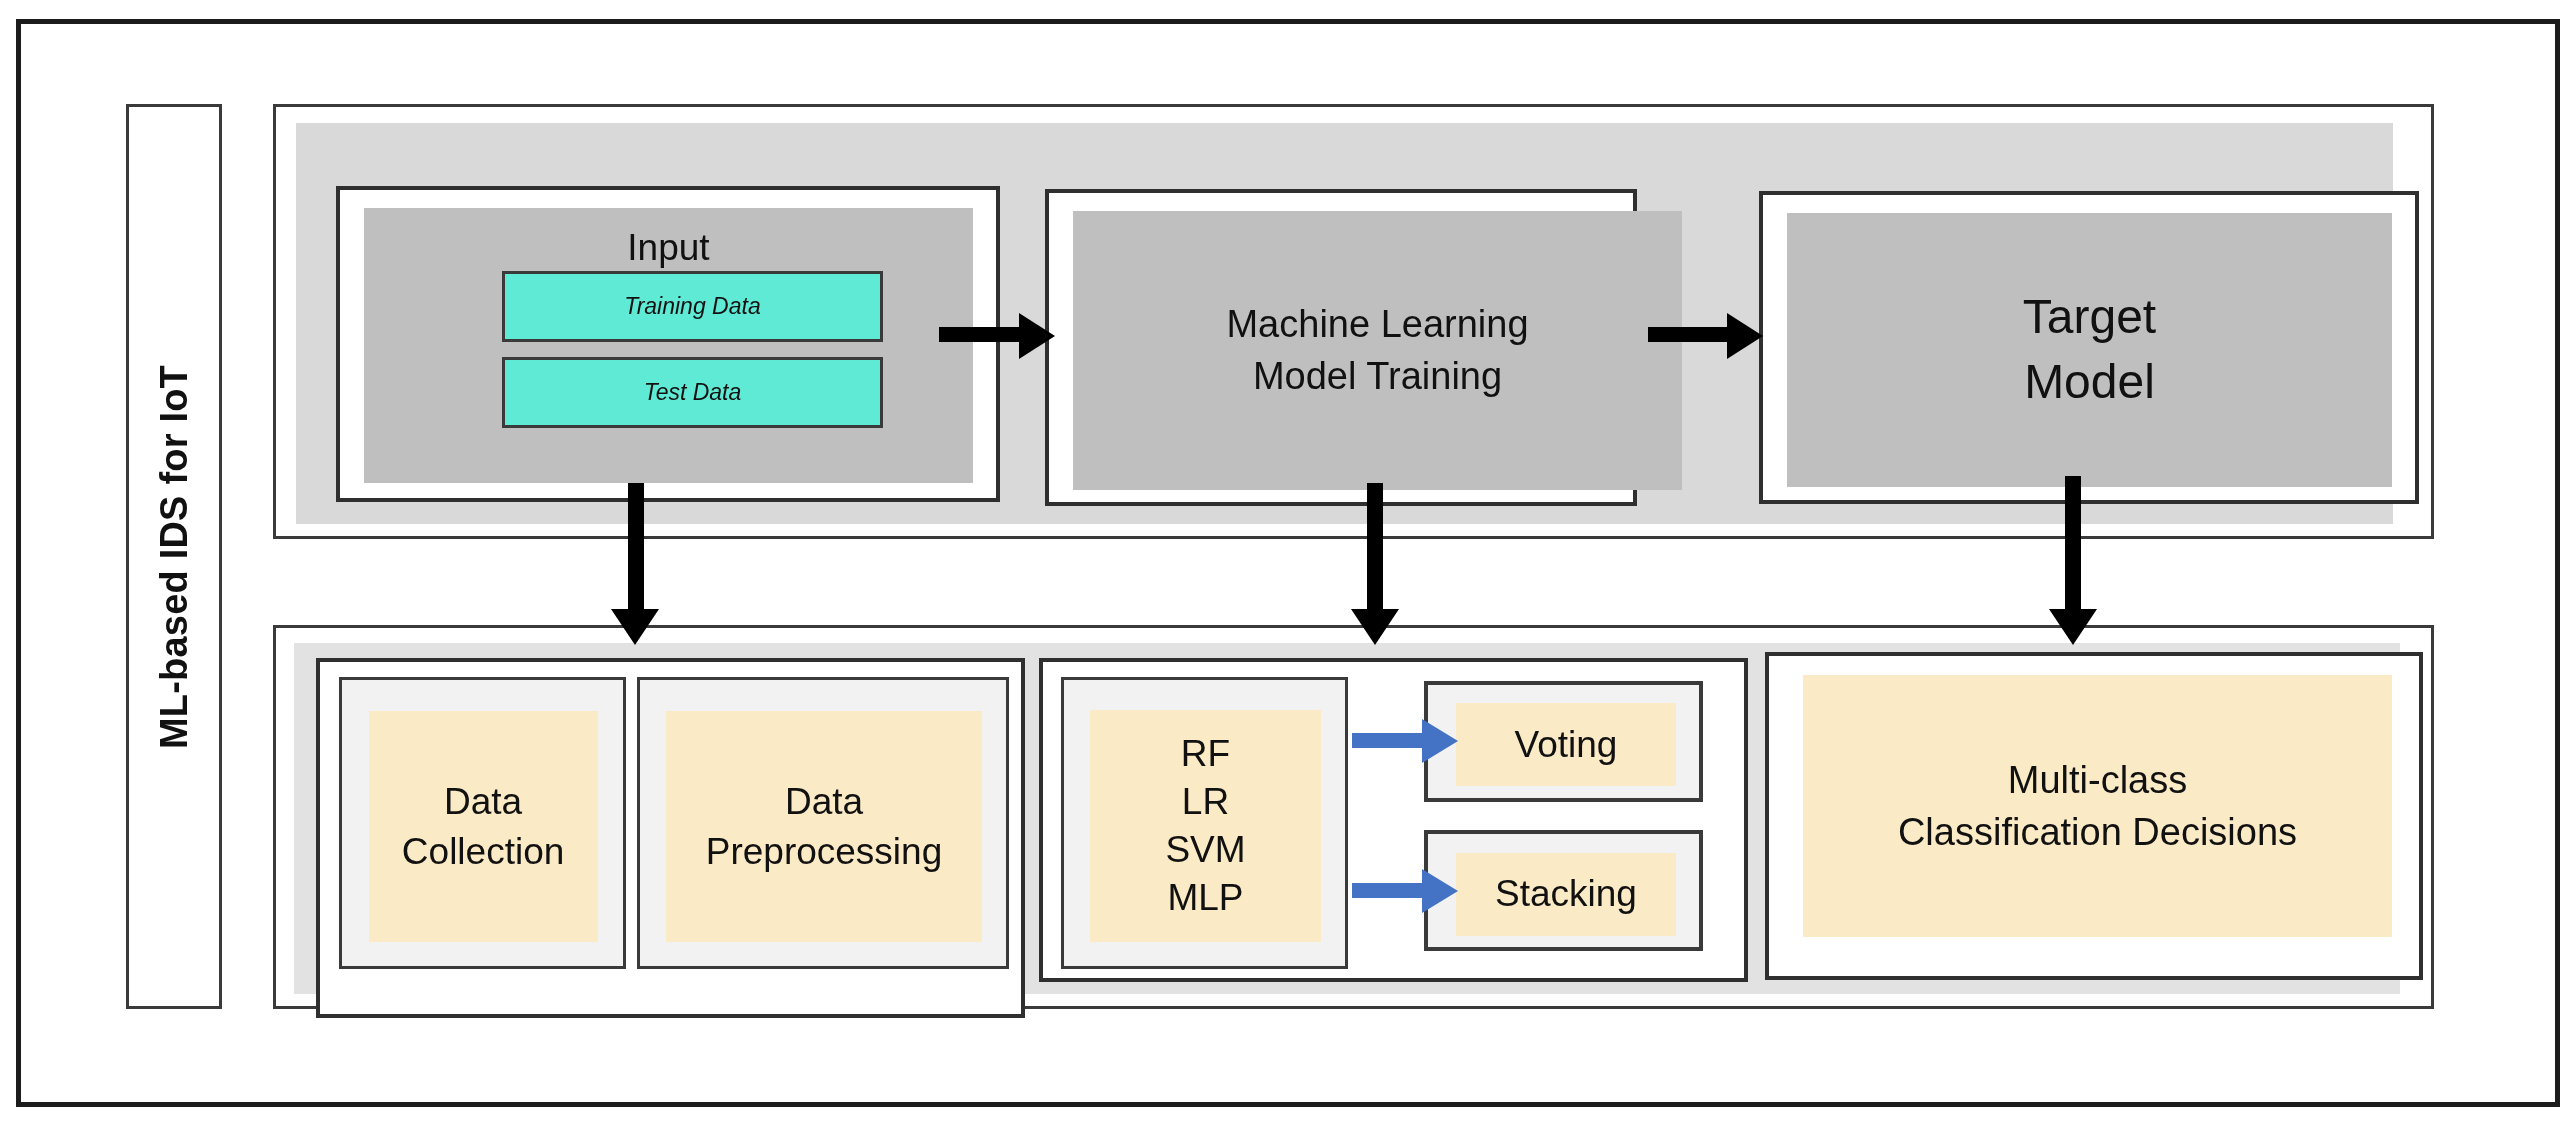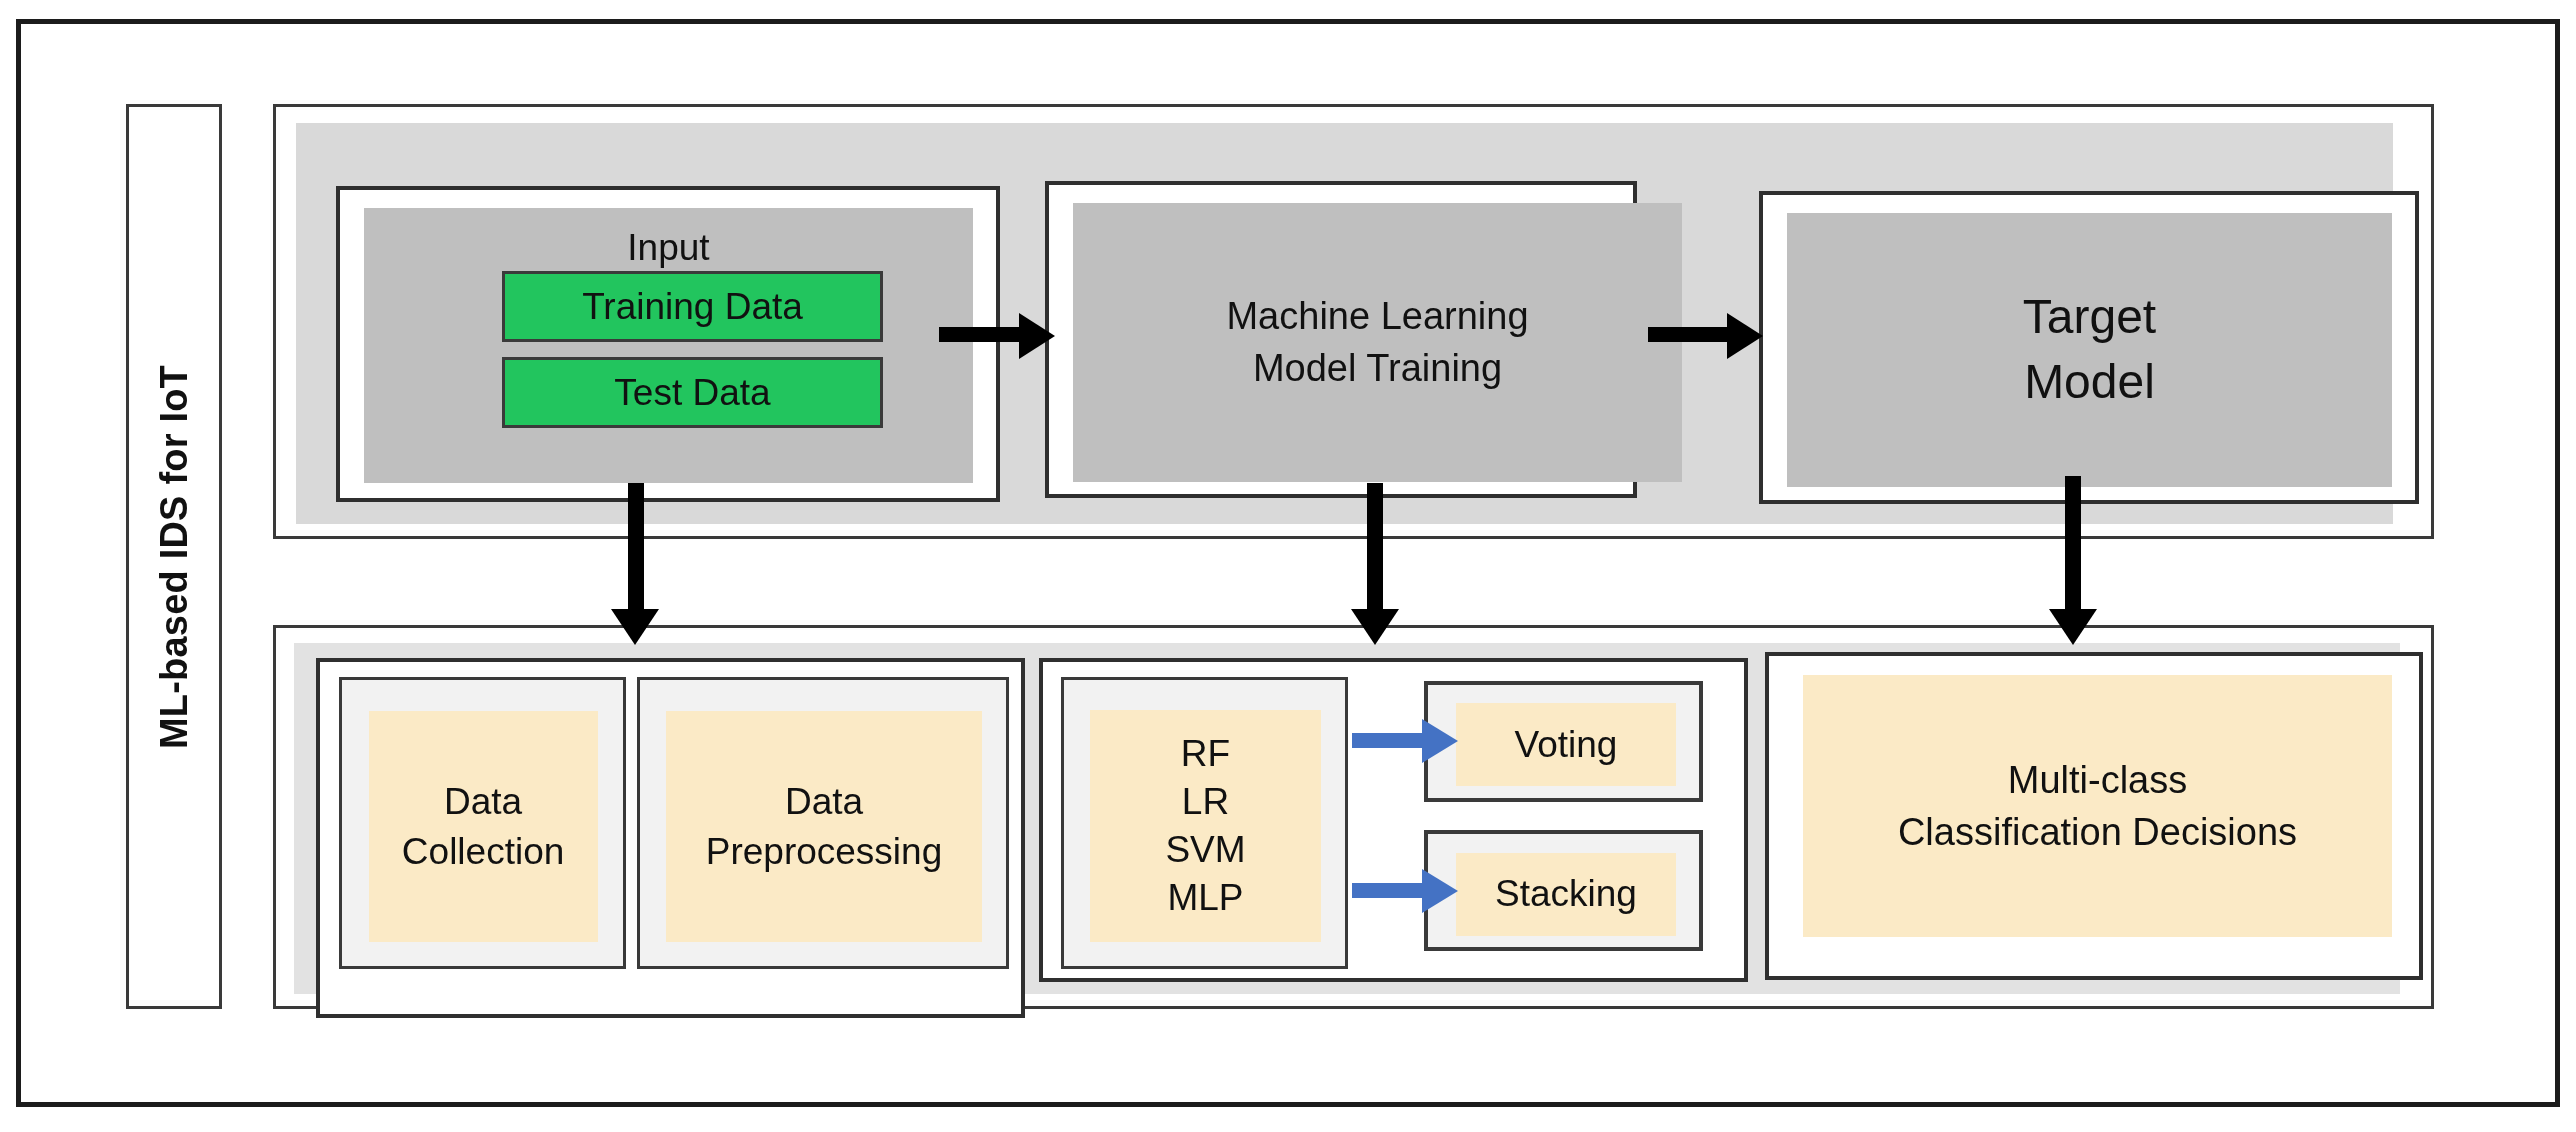--- a/index.html
+++ b/index.html
@@ -26,26 +26,26 @@
   #top-panel{left:273px;top:104px;width:2161px;height:435px;border:3.2px solid #3a3a3a;background:#ffffff;}
   #top-band{left:20px;top:16px;width:2097px;height:401px;background:#d9d9d9;}
 
   .tcard{border:4px solid #2f2f2f;background:#ffffff;}
   .tfill{background:#bfbfbf;}
 
   
   #card-input{left:336px;top:186px;width:664px;height:316px;}
   #card-input-fill{left:24px;top:18px;width:609px;height:275px;}
   #input-title{position:absolute;left:0;right:0;top:19.4px;font-size:37px;color:#111;text-align:center;font-weight:normal;}
-  .subbox{border:3.2px solid #3a3a3a;background:#22c55e;font-size:37px;color:#111;}
+  .subbox{border:3.2px solid #3a3a3a;background:#5eead4;font-size:23px;color:#111;font-style:italic;}
   #sub-training{left:162px;top:81px;width:381px;height:71px;}
   #sub-test{left:162px;top:167px;width:381px;height:71px;}
 
   
-  #card-ml{left:1045px;top:181px;width:592px;height:317px;}
+  #card-ml{left:1045px;top:189px;width:592px;height:317px;}
   #card-ml-fill{left:24px;top:18px;width:609px;height:279px;}
   #ml-text{font-size:38px;line-height:1.35;color:#111;}
 
   
   #card-target{left:1759px;top:191px;width:660px;height:313px;}
   #card-target-fill{left:24px;top:18px;width:605px;height:274px;}
   #target-text{font-size:48px;line-height:1.35;color:#111;}
 
   
   #bot-panel{left:273px;top:625px;width:2161px;height:384px;border:3.2px solid #3a3a3a;background:#ffffff;}

